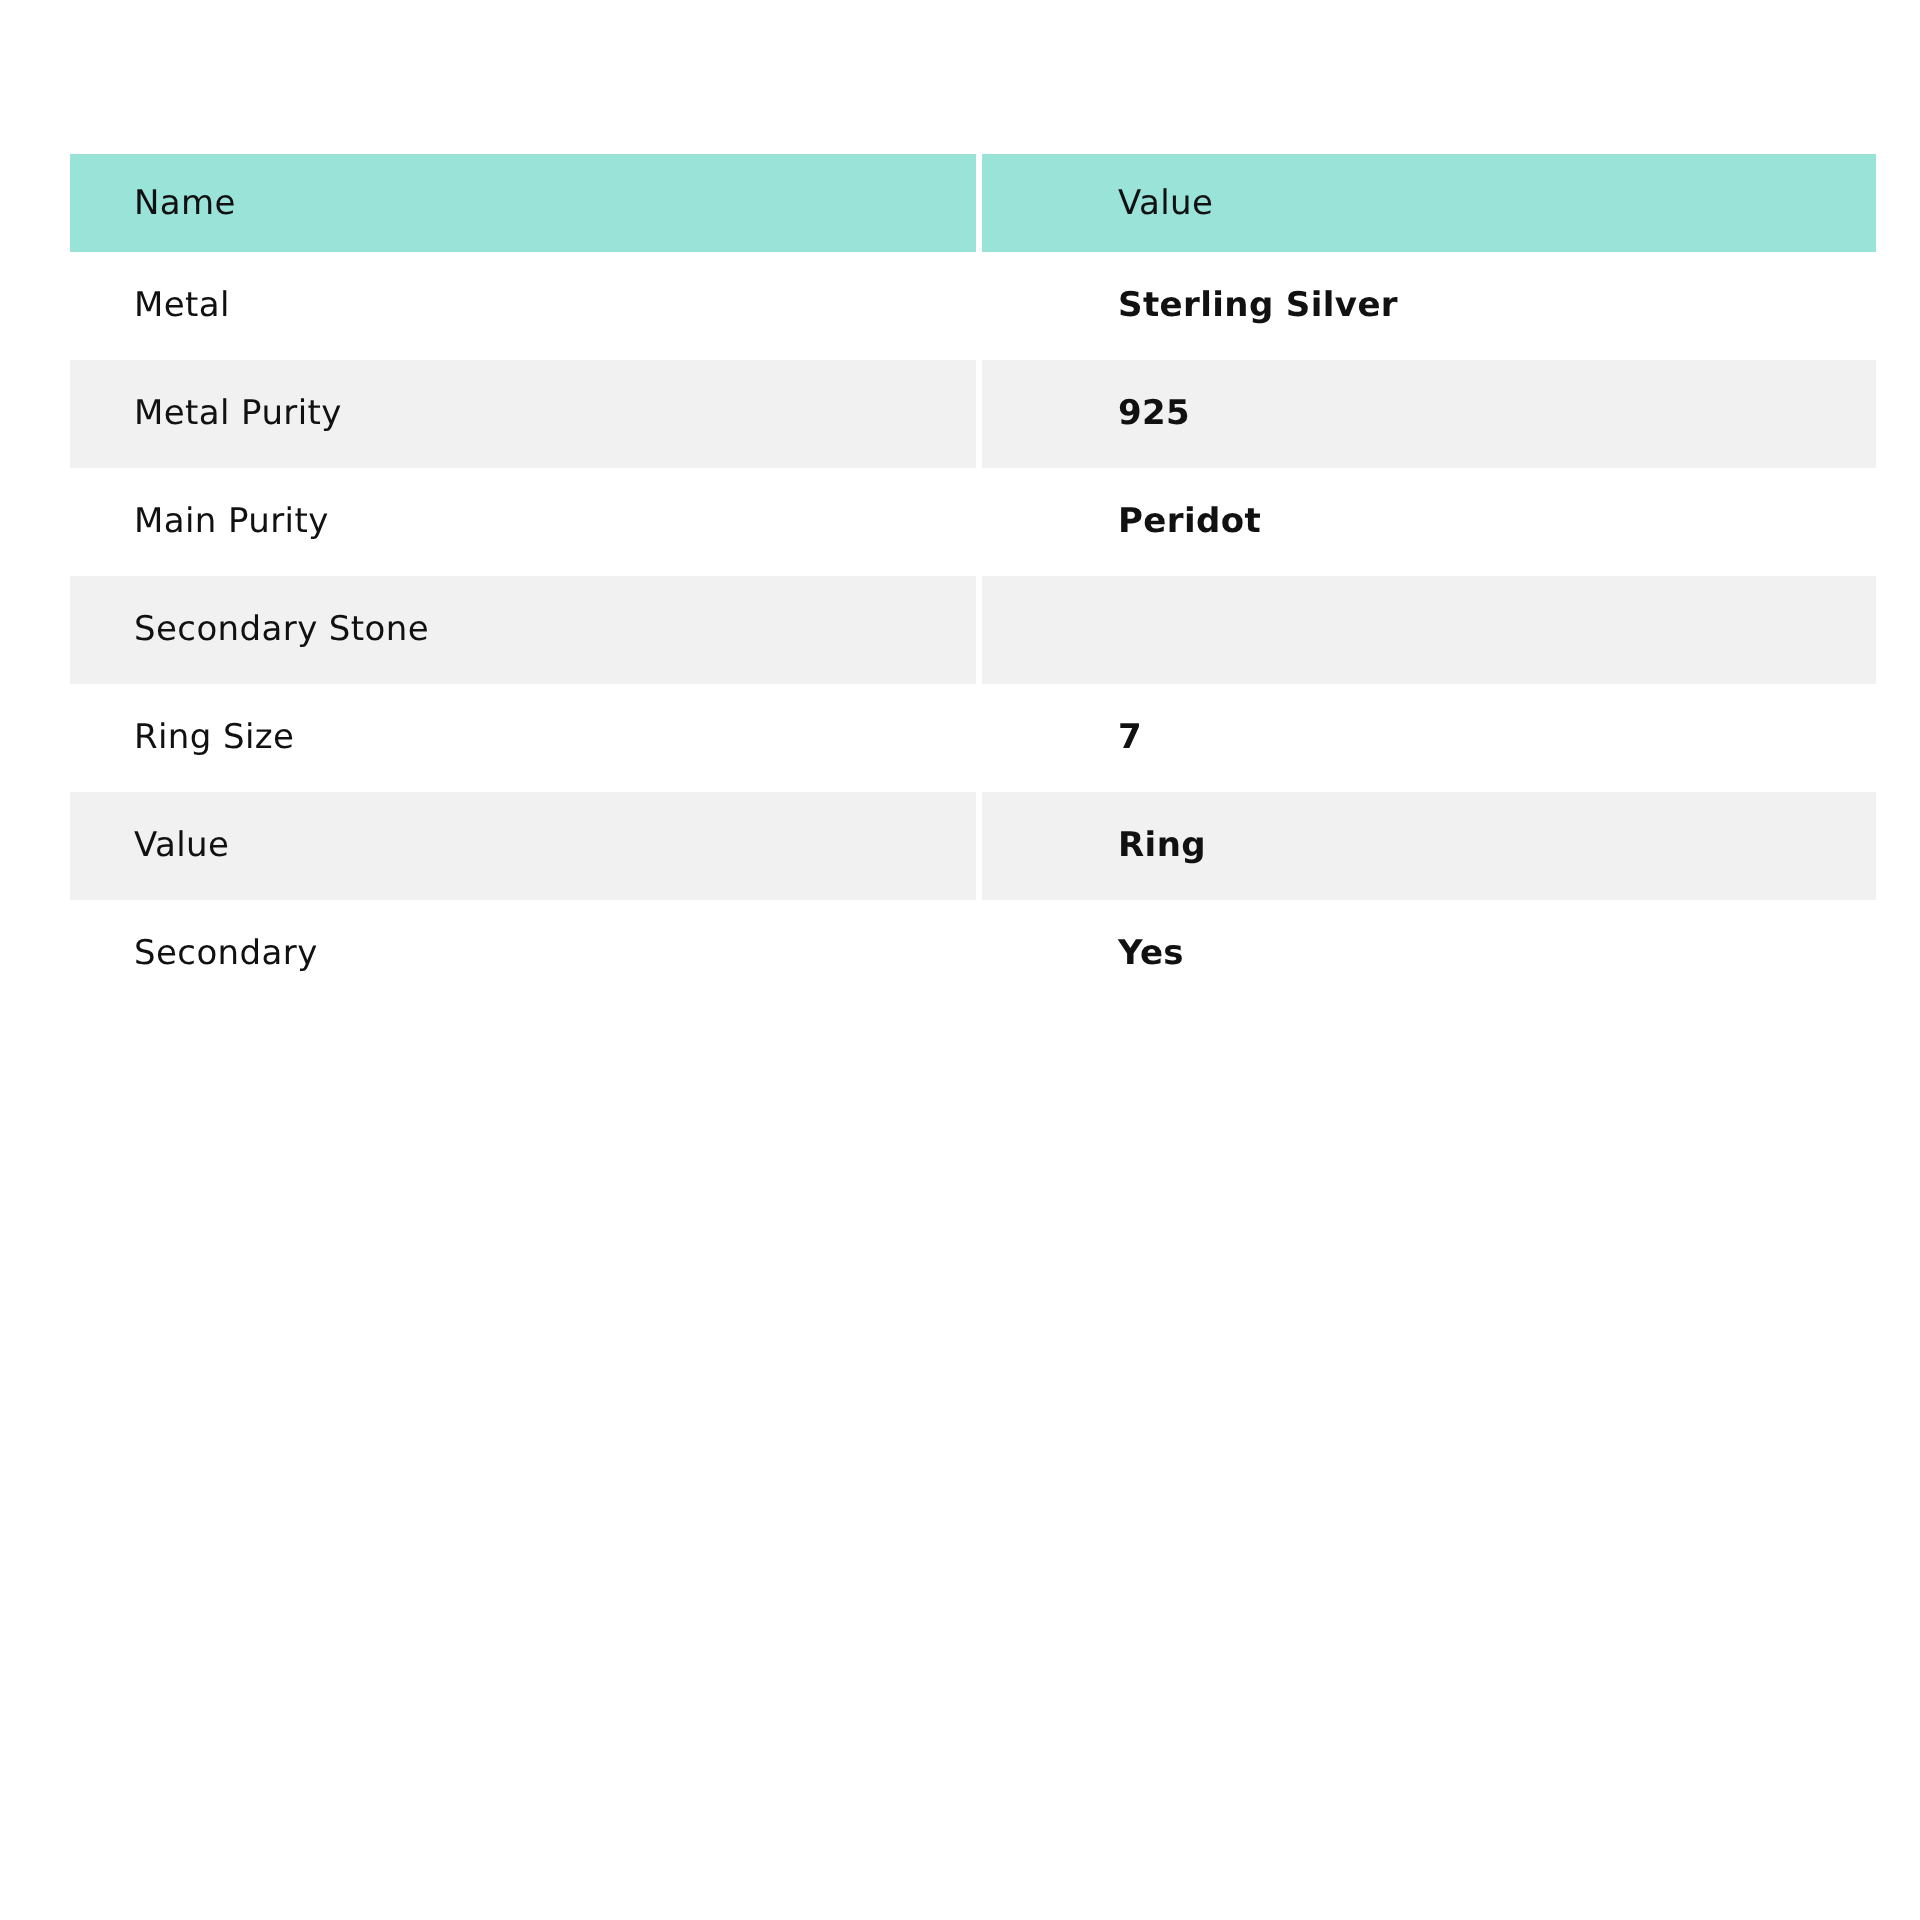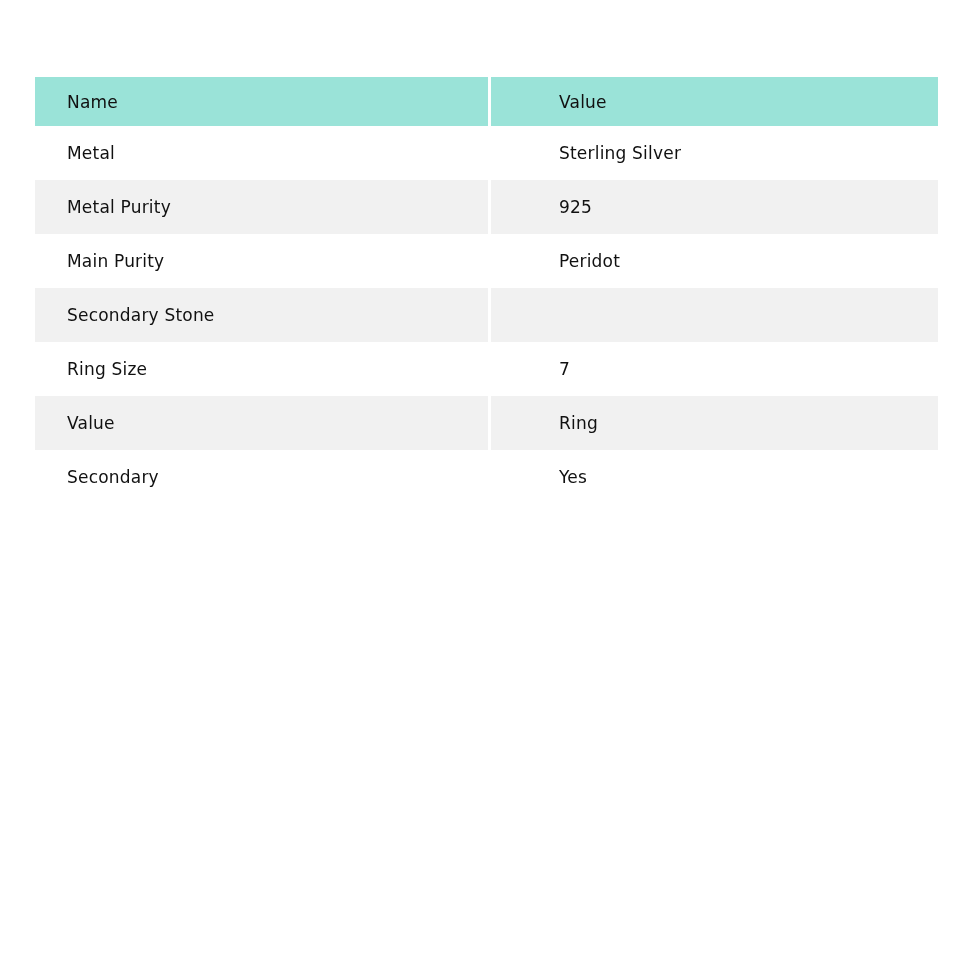--- a/index.html
+++ b/index.html
@@ -37,20 +37,21 @@
     align-items: center;
     padding-left: 32px;
     letter-spacing: 0.2px;
   }
   .cell.name {
     width: 456px;
     border-right: 3px solid #ffffff;
   }
   .cell.value {
     flex: 1;
+    font-weight: bold;
   }
   .row.header .cell {
     font-weight: 500;
   }
 </style>
 </head>
 <body>
 
 <div class="spec-table">
 

